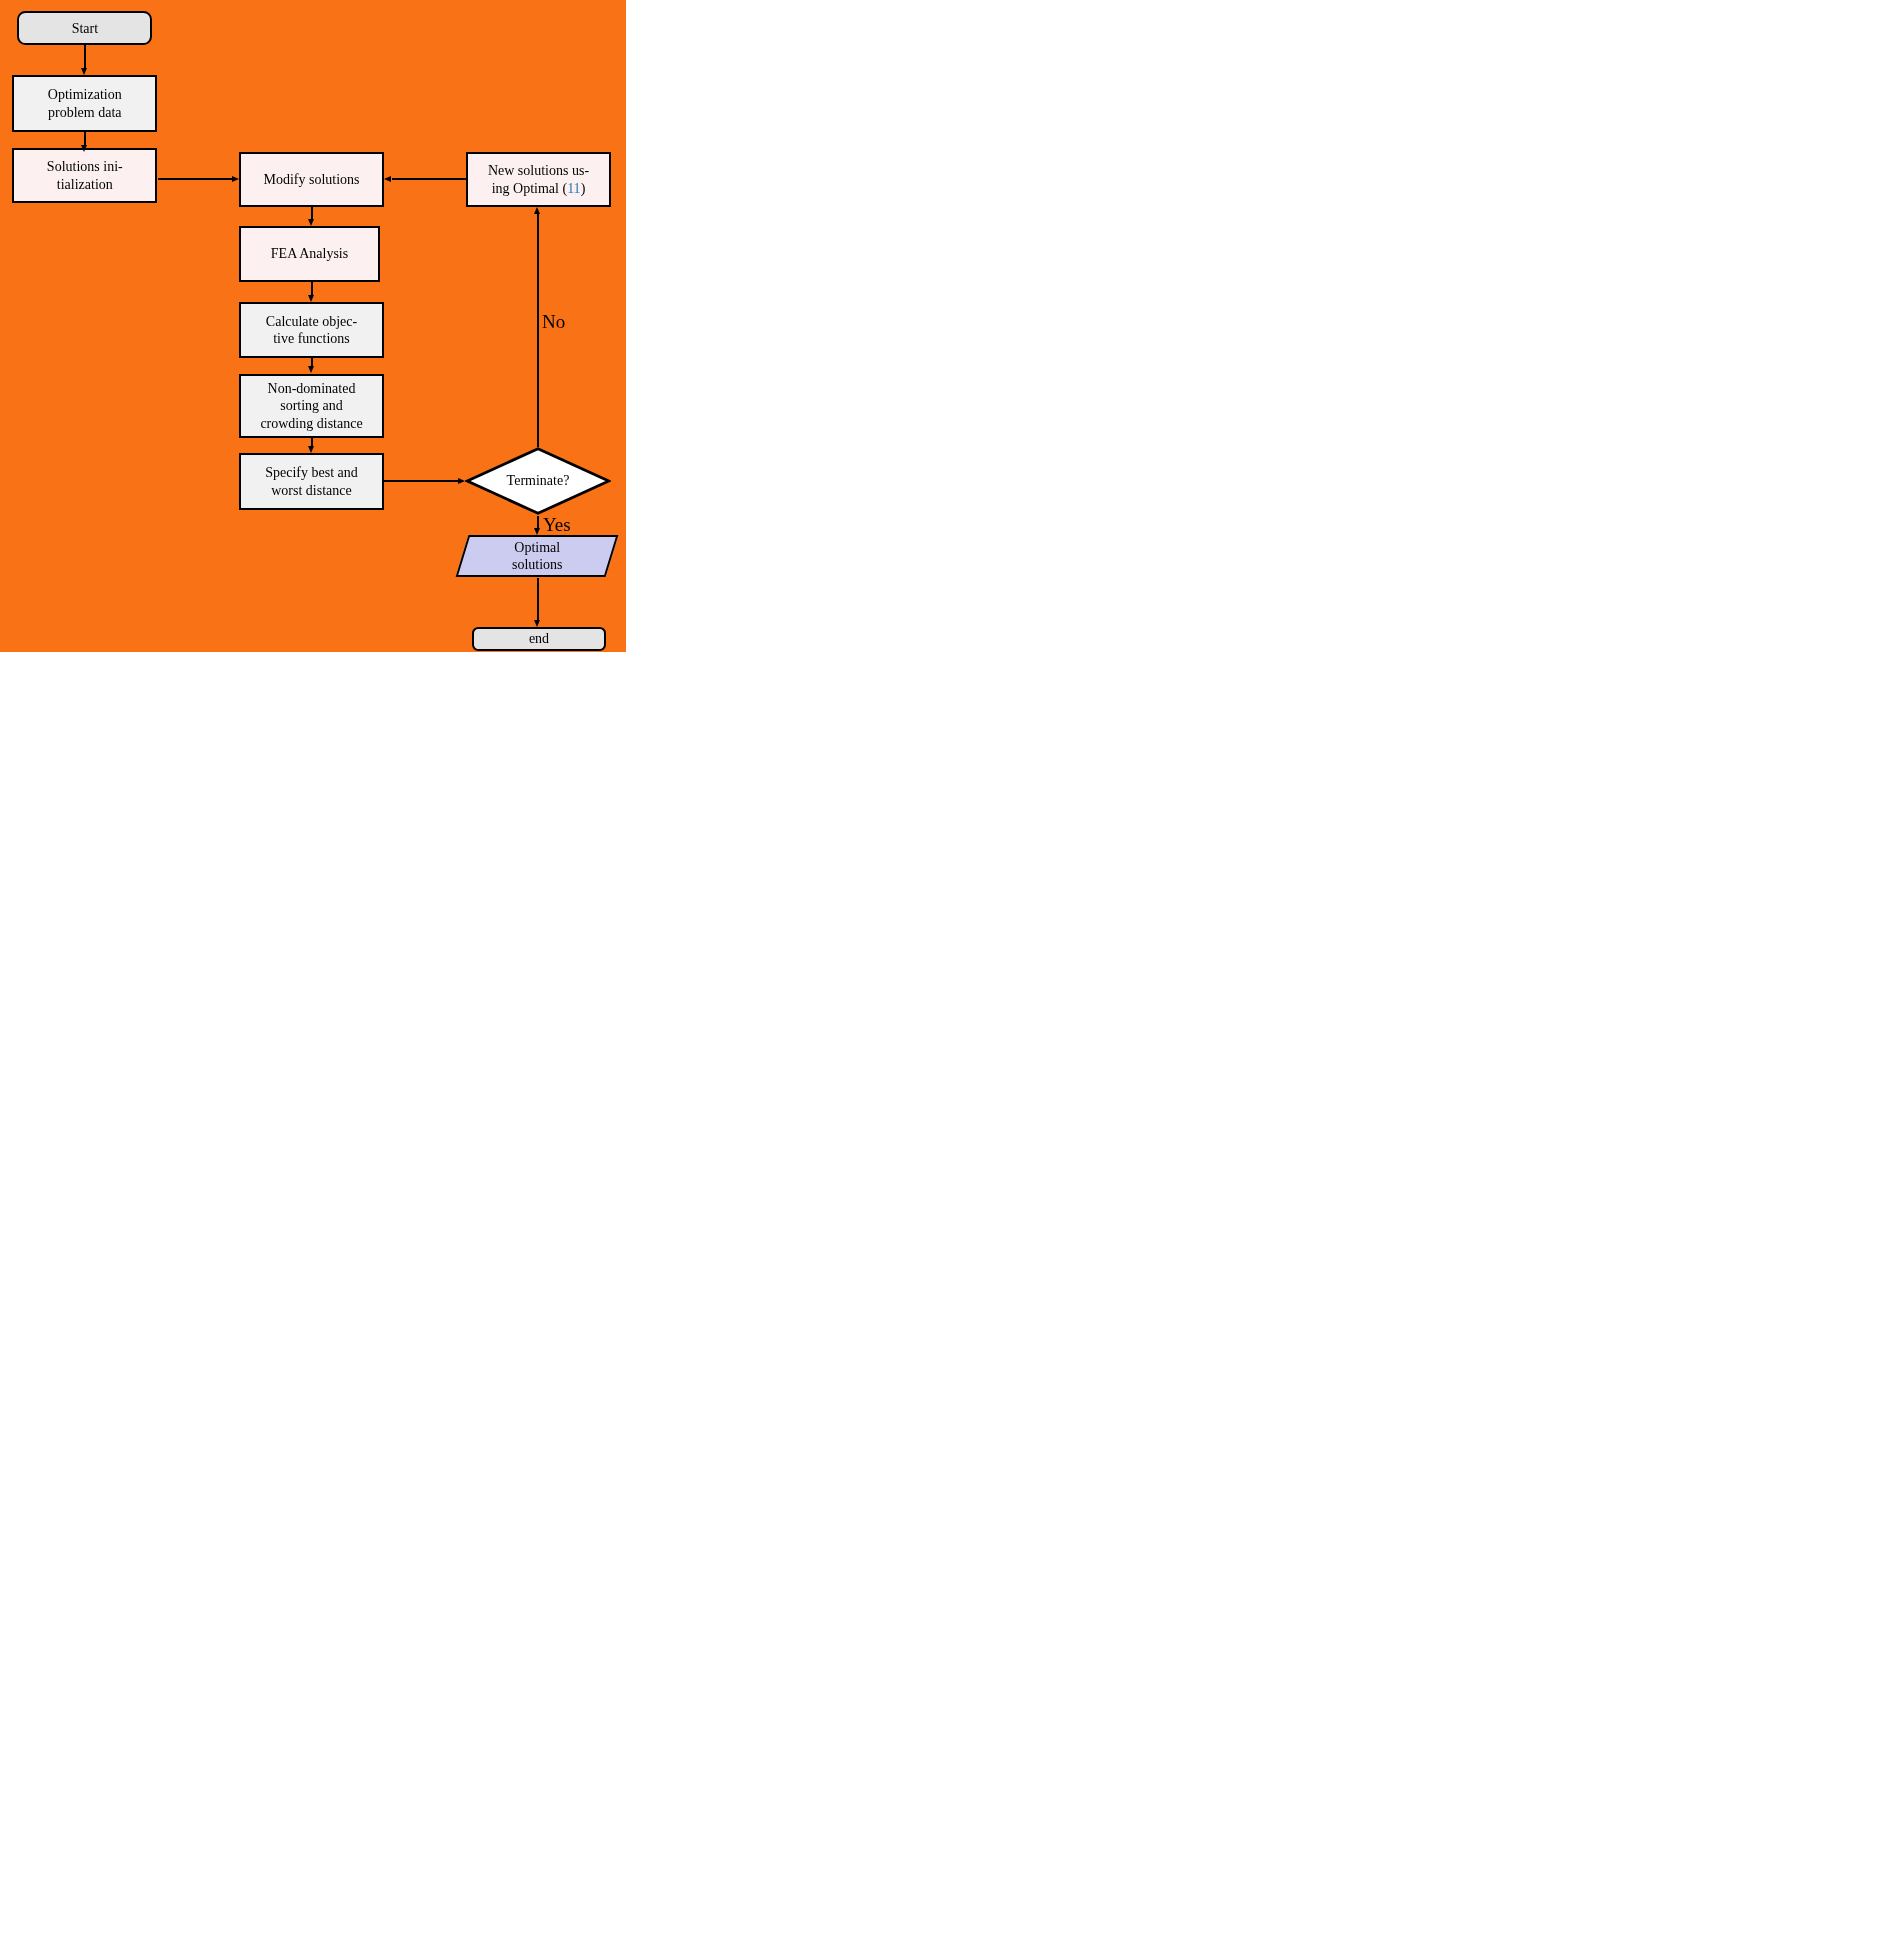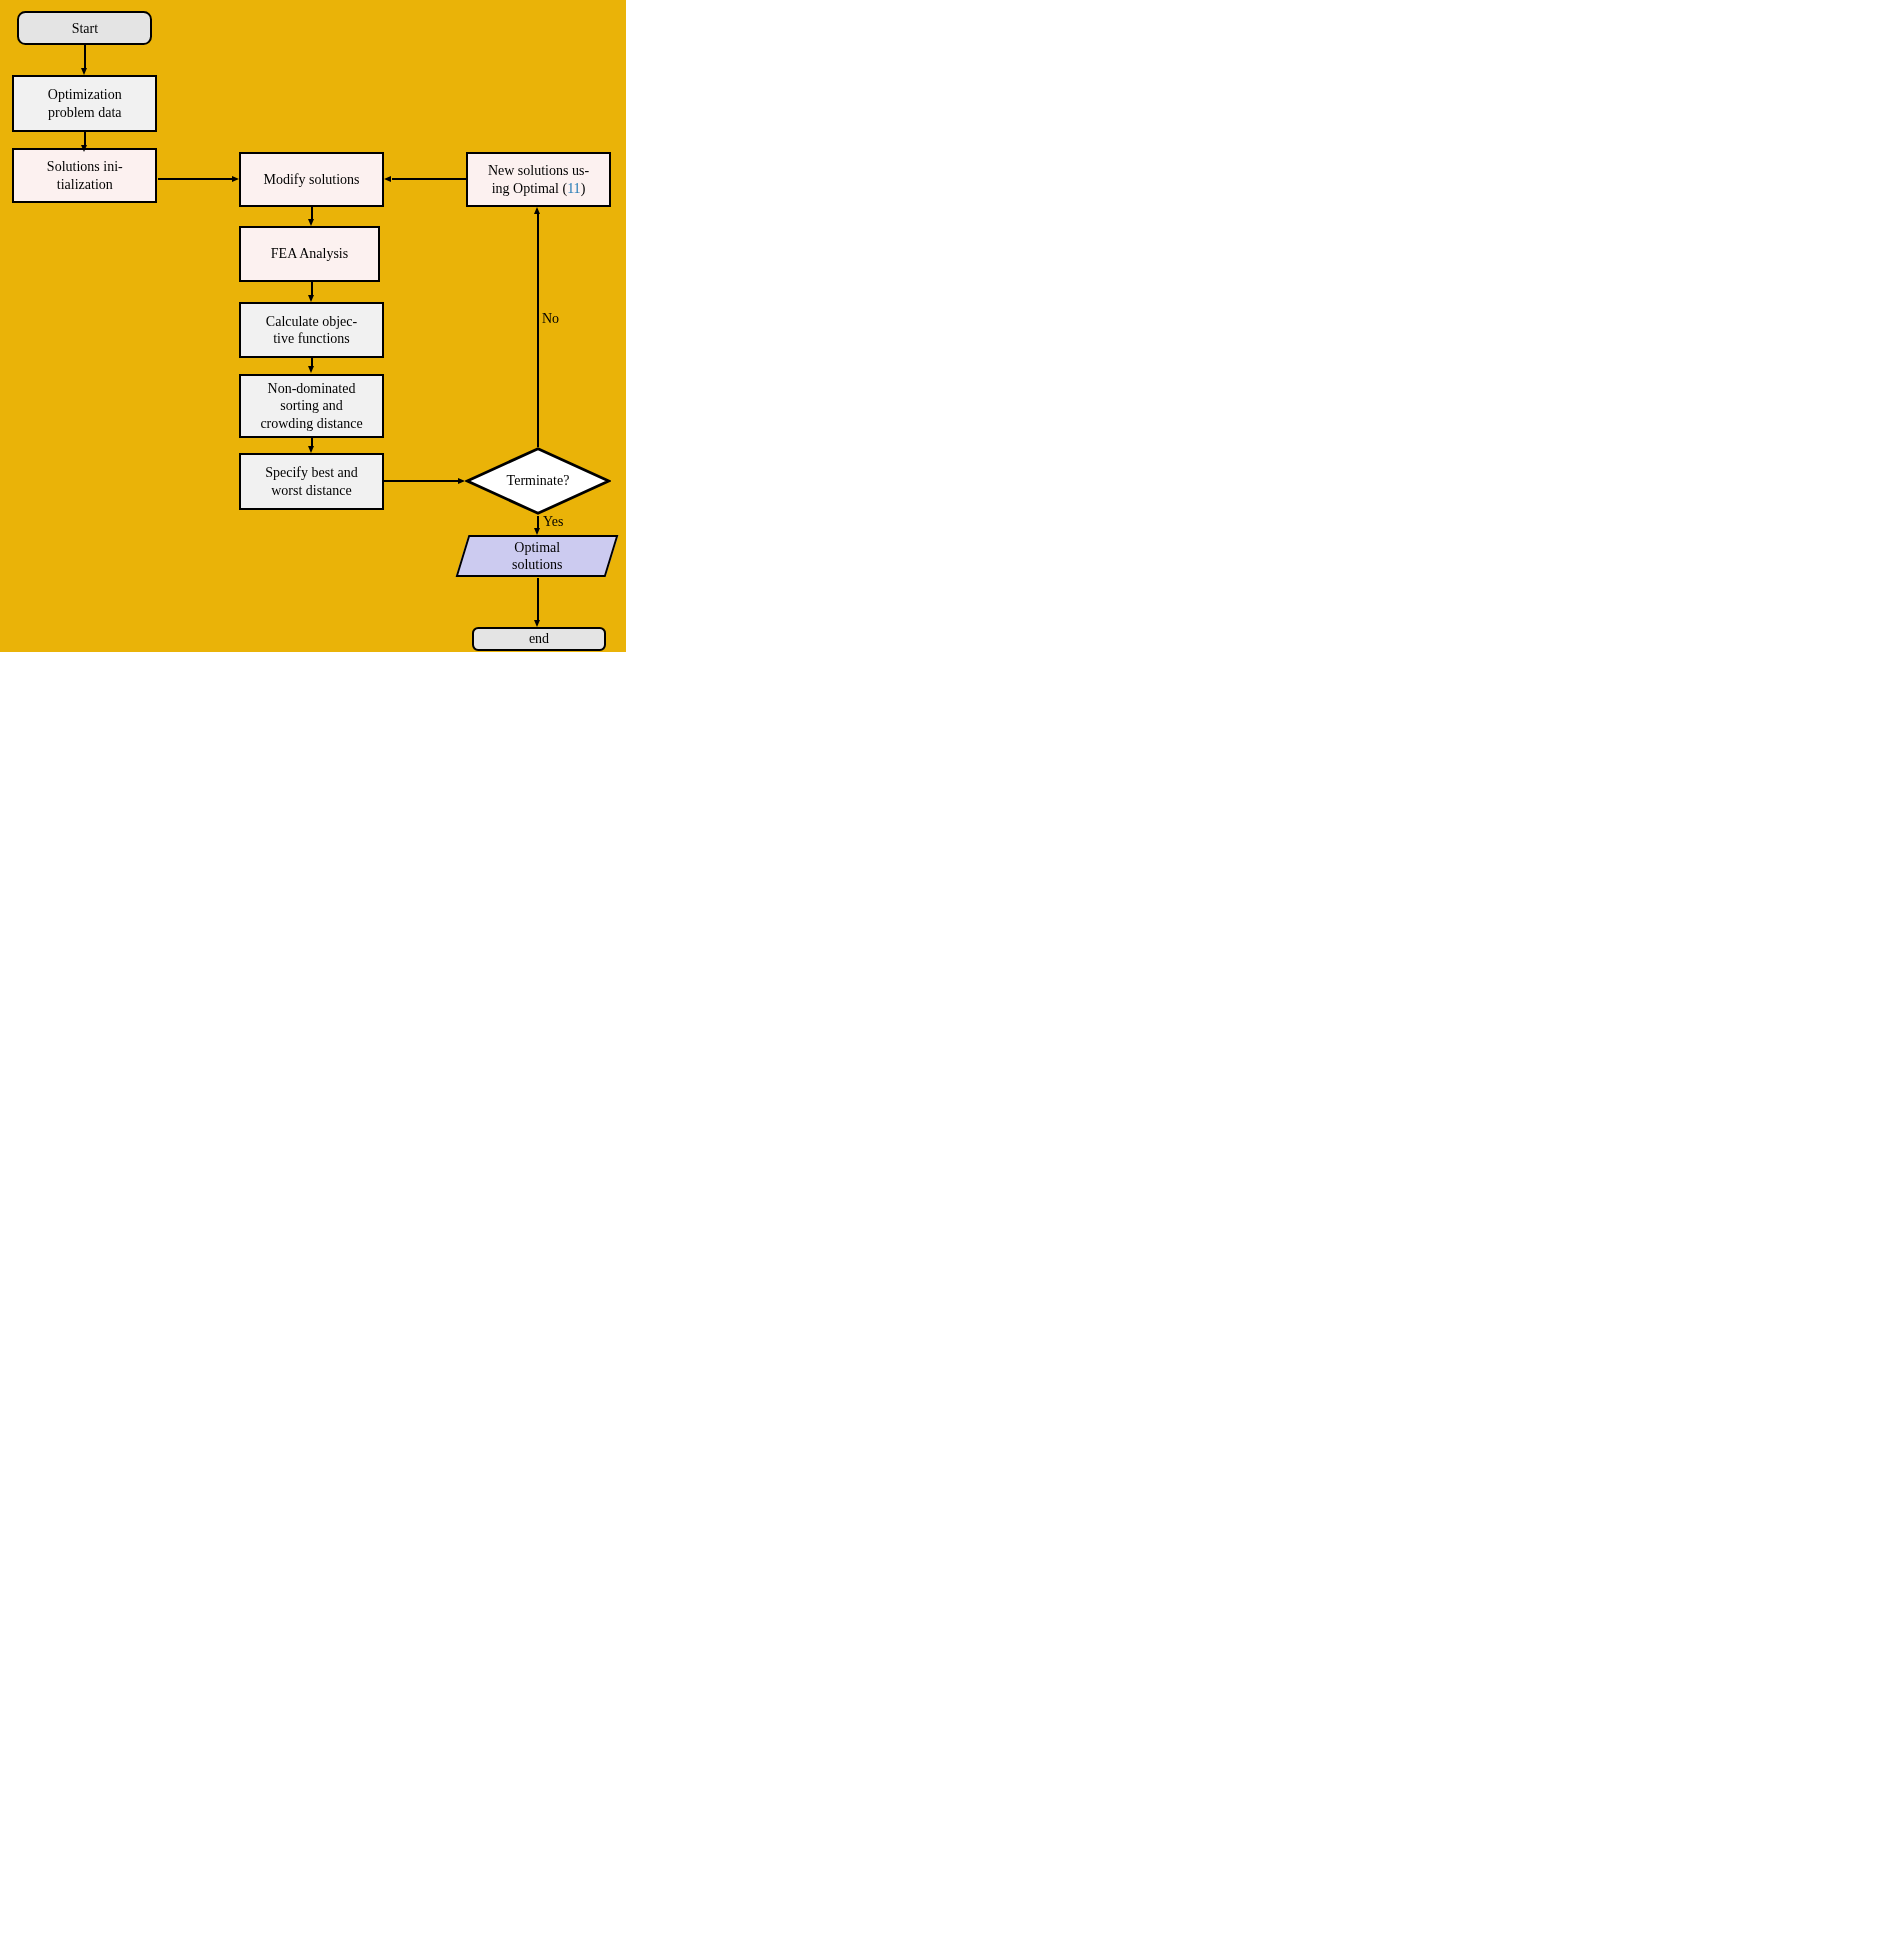--- a/index.html
+++ b/index.html
@@ -1,19 +1,19 @@
 <!DOCTYPE html>
 <html style="--c-terminal_fill: #e4e4e4; --c-io_fill: #f1f1f1; --c-process_fill: #fcf1f0; --c-decision_fill: #ffffff; --c-output_fill: #cccbf0; --c-border: #000000; --c-link: #1f78b4;font-size:9px"><head>
 <meta charset="utf-8">
 <style>
   html,body{margin:0;padding:0;background:#ffffff;}
   #canvas{
     position:relative;
     width:626px;height:652px;
-    background:#eab308;
+    background:#f97316;
     font-family:"Liberation Serif","DejaVu Serif",serif;
     color:#000;
   }
   .node{
     position:absolute;
     box-sizing:border-box;
     border:2.8px solid var(--c-border,#000);
     display:flex;align-items:center;justify-content:center;
     text-align:center;
     font-size:14px;line-height:1.22;
@@ -28,21 +28,21 @@
   .decision-wrap svg{position:absolute;left:0;top:0;width:100%;height:100%;}
   .decision-wrap .lbl{position:relative;z-index:1;}
   .eq-link{color:var(--c-link,#1f78b4);}
   .vline{position:absolute;width:1.7px;background:var(--c-border,#000);}
   .hline{position:absolute;height:1.7px;background:var(--c-border,#000);}
   .head{position:absolute;width:0;height:0;}
   .head-down{border-left:3.9px solid transparent;border-right:3.9px solid transparent;border-top:7.3px solid var(--c-border,#000);}
   .head-up{border-left:3.9px solid transparent;border-right:3.9px solid transparent;border-bottom:7.3px solid var(--c-border,#000);}
   .head-right{border-top:3.9px solid transparent;border-bottom:3.9px solid transparent;border-left:7.3px solid var(--c-border,#000);}
   .head-left{border-top:3.9px solid transparent;border-bottom:3.9px solid transparent;border-right:7.3px solid var(--c-border,#000);}
-  .edge-label{position:absolute;font-size:14px;line-height:1;}
+  .edge-label{position:absolute;font-size:19px;line-height:1;}
 </style>
 </head>
 <body>
 
 <div id="canvas">
 
   <div class="node terminal" style="left:17.4px;top:11.2px;width:135px;height:34px;">
     <span class="lbl">Start</span>
   </div>
 

